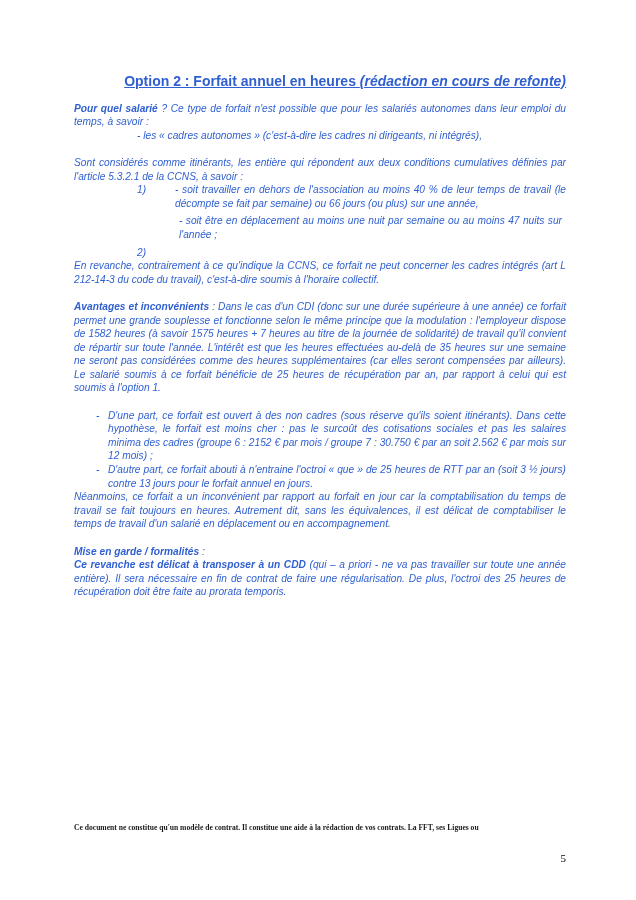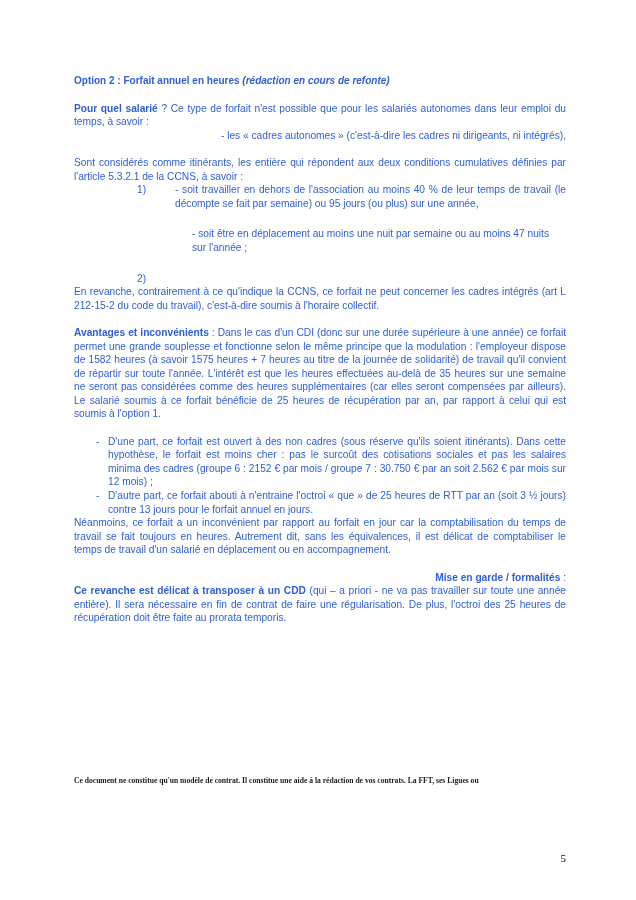--- a/index.html
+++ b/index.html
@@ -23,88 +23,90 @@
   }
   .content {
     position: absolute;
     left: 74px;
     top: 74px;
     width: 492px;
   }
   
   .doc-text {
     color: #2f5fd0;
+    font-style: italic;
     font-size: 10.2px;
     line-height: 13.6px;
     text-align: justify;
     margin: 0;
   }
   .doc-text b, .lbl {
     font-weight: bold;
   }
   
   .heading {
     color: #2f5fd0;
-    font-size: 10px;
+    font-size: 14px;
     line-height: 14px;
     font-weight: bold;
+    text-decoration: underline;
     margin: 0 0 0 0;
-    text-align: left;
+    text-align: right;
   }
   .heading .ital {
     font-style: italic;
   }
   .spacer-sm { height: 13.6px; }
 
   
   .ind-dash {
     margin: 0;
     padding-left: 63px;
-    text-align: right;
+    text-align: left;
   }
   .num-item {
     display: flex;
     margin: 0;
   }
   .num-item .num {
     width: 38px;
     flex: 0 0 38px;
     text-align: left;
     padding-left: 63px;
     box-sizing: content-box;
   }
   .num-item .num-body {
     flex: 1 1 auto;
     text-align: justify;
   }
   .sub-dash {
-    margin: 17px;
+    margin: 4px;
     padding-left: 101px;
     text-align: justify;
   }
   .bullet-item {
     display: flex;
     margin: 0;
     padding-left: 22px;
   }
   .bullet-item .bdash {
     flex: 0 0 12px;
     width: 12px;
   }
   .bullet-item .btext {
     flex: 1 1 auto;
     text-align: justify;
   }
-  .no-justify { text-align: right; }
+  .no-justify { text-align: left; }
 
   
   .footer {
     position: absolute;
     left: 74px;
-    top: 775px;
+    top: 822px;
     width: 492px;
     color: #1a1a1a;
     font-family: "Liberation Serif", serif;
     font-weight: bold;
     font-size: 7.6px;
     line-height: 11px;
     text-align: left;
   }
   .page-number {
     position: absolute;
@@ -133,30 +135,30 @@
     <p class="doc-text"><b class="lbl">Pour quel salarié</b><span> ? Ce type de forfait n'est possible que pour les salariés autonomes dans leur emploi du temps, à savoir :</span></p>
 
     <p class="doc-text ind-dash">- les « cadres autonomes » (c'est-à-dire les cadres ni dirigeants, ni intégrés),</p>
 
     <div class="spacer-sm"></div>
 
     <p class="doc-text">Sont considérés comme itinérants, les entière qui répondent aux deux conditions cumulatives définies par l'article 5.3.2.1 de la CCNS, à savoir :</p>
 
     <div class="doc-text num-item">
       <span class="num">1)</span>
-      <span class="num-body">- soit travailler en dehors de l'association au moins 40 % de leur temps de travail (le décompte se fait par semaine) ou 95 jours (ou plus) sur une année,</span>
+      <span class="num-body">- soit travailler en dehors de l'association au moins 40 % de leur temps de travail (le décompte se fait par semaine) ou 66 jours (ou plus) sur une année,</span>
     </div>
 
     <p class="doc-text sub-dash">- soit être en déplacement au moins une nuit par semaine ou au moins 47 nuits sur l'année ;</p>
 
     <div class="doc-text num-item">
       <span class="num">2)</span>
     </div>
 
-    <p class="doc-text">En revanche, contrairement à ce qu'indique la CCNS, ce forfait ne peut concerner les cadres intégrés (art L 212-15-2 du code du travail), c'est-à-dire soumis à l'horaire collectif.</p>
+    <p class="doc-text">En revanche, contrairement à ce qu'indique la CCNS, ce forfait ne peut concerner les cadres intégrés (art L 212-14-3 du code du travail), c'est-à-dire soumis à l'horaire collectif.</p>
 
     <div class="spacer-sm"></div>
 
     <p class="doc-text"><b class="lbl">Avantages et inconvénients</b><span> : Dans le cas d'un CDI (donc sur une durée supérieure à une année) ce forfait permet une grande souplesse et fonctionne selon le même principe que la modulation : l'employeur dispose de 1582 heures (à savoir 1575 heures + 7 heures au titre de la journée de solidarité) de travail qu'il convient de répartir sur toute l'année. L'intérêt est que les heures effectuées au-delà de 35 heures sur une semaine ne seront pas considérées comme des heures supplémentaires (car elles seront compensées par ailleurs). Le salarié soumis à ce forfait bénéficie de 25 heures de récupération par an, par rapport à celui qui est soumis à l'option 1.</span></p>
 
     <div class="spacer-sm"></div>
 
 
     <div class="doc-text bullet-item">
       <span class="bdash">-</span>

